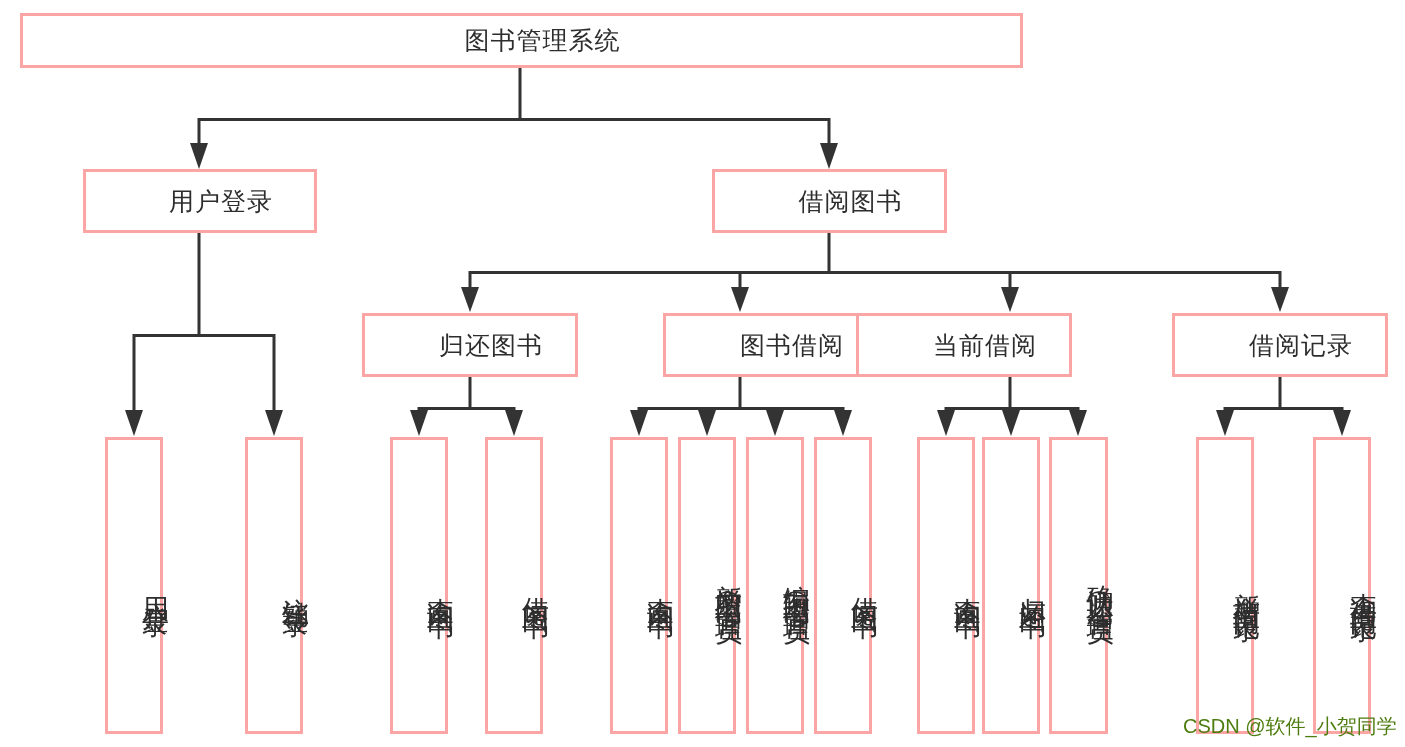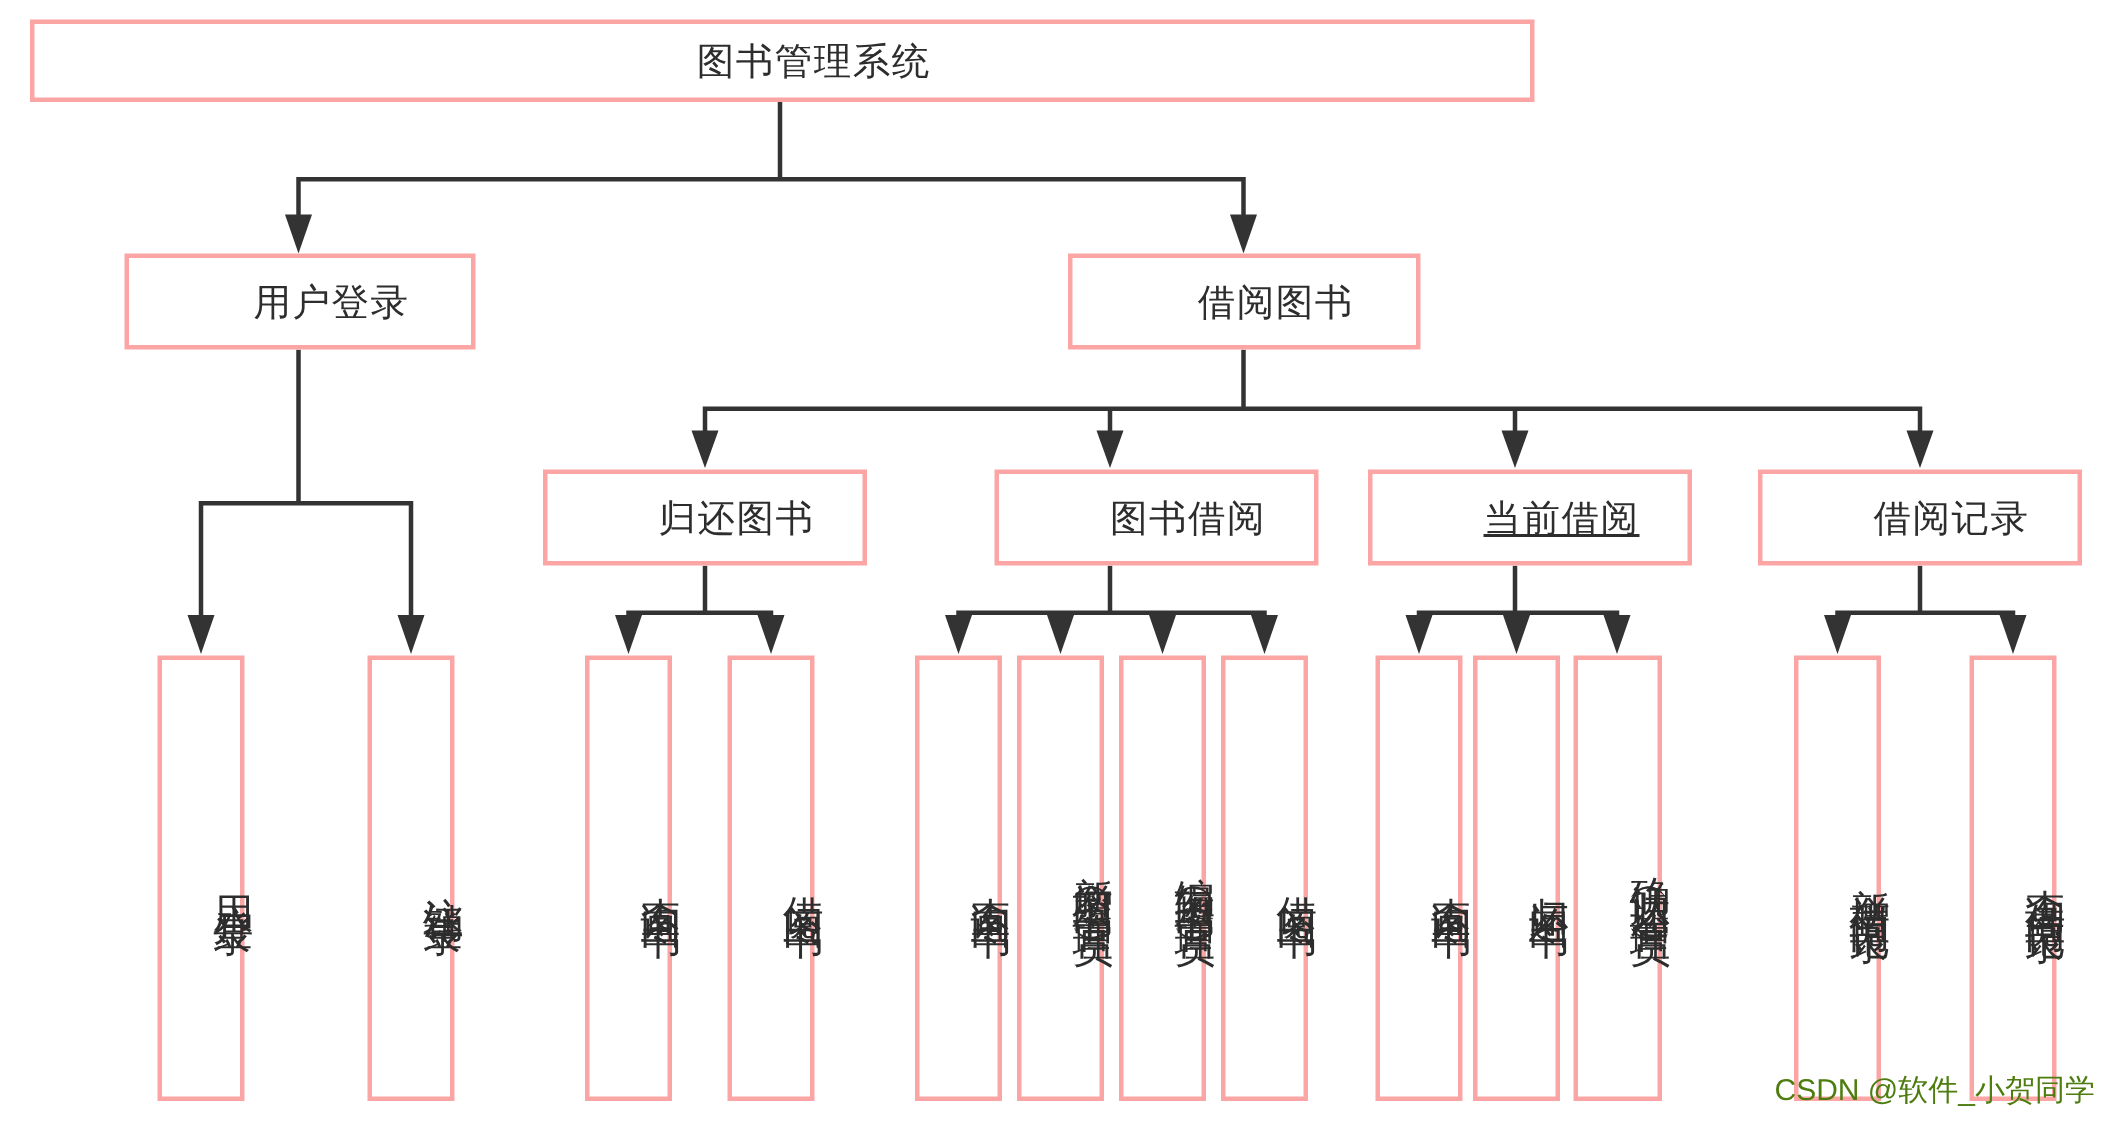--- a/index.html
+++ b/index.html
@@ -29,21 +29,21 @@
     letter-spacing: 1px;
     white-space: nowrap;
     z-index: 2;
     padding-left: 42px;
   }
   .root  { left: 20px;  top: 13px;  width: 1003px; height: 55px; }
   .lvl1a { left: 83px;  top: 169px; width: 234px;  height: 64px; }
   .lvl1b { left: 712px; top: 169px; width: 235px;  height: 64px; }
   .lvl2  { top: 313px; width: 216px; height: 64px; }
   .l2a { left: 362px; }  .l2b { left: 663px; }
-  .l2c { left: 912px; text-decoration: underline; }  .l2d { left: 1172px; }
+  .l2c { left: 856px; }  .l2d { left: 1172px; }
   .leaf { top: 437px; width: 58px; height: 297px; }
   .leaf span {
     writing-mode: vertical-rl;
     text-orientation: mixed;
     letter-spacing: 5px;
     line-height: 1;
     font-size: 27px;
   }
   .c1 { left: 105px; }  .c2 { left: 245px; }
   .c3 { left: 390px; }  .c4 { left: 485px; }

